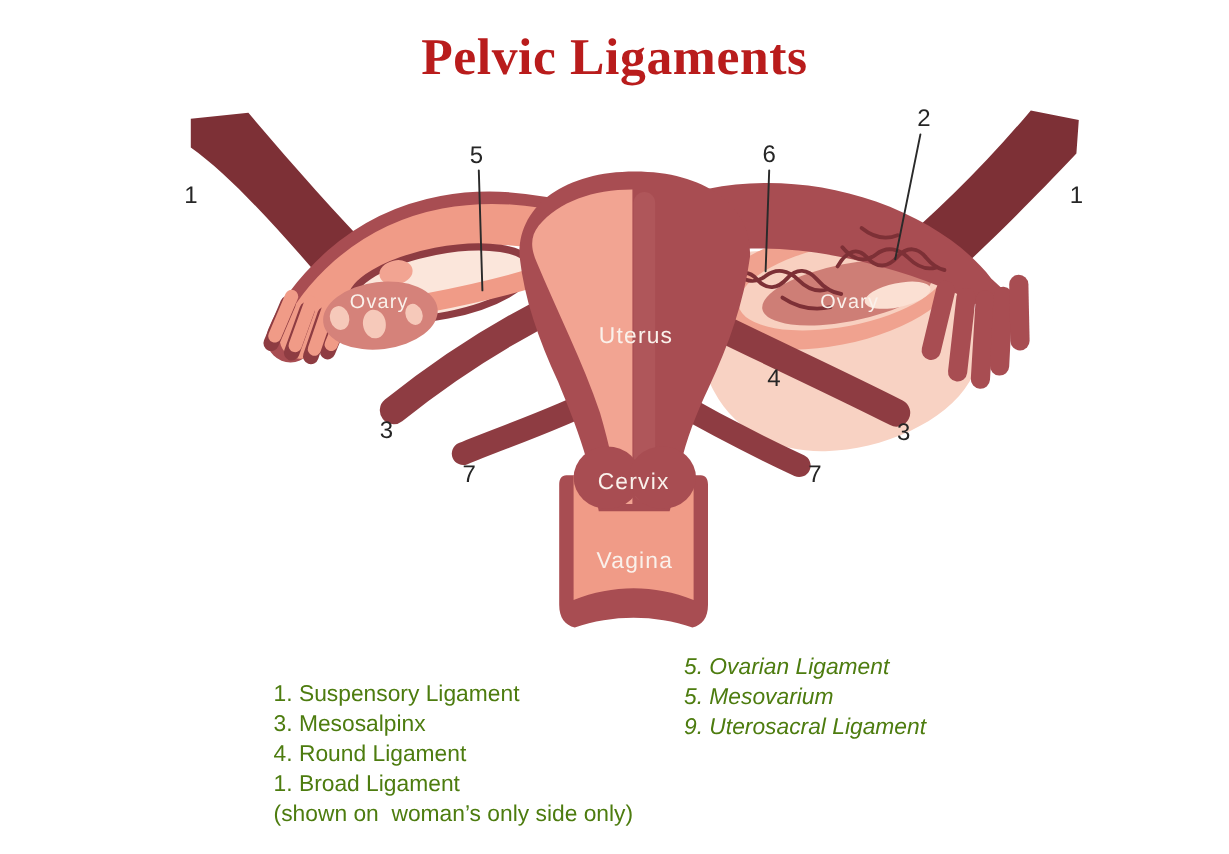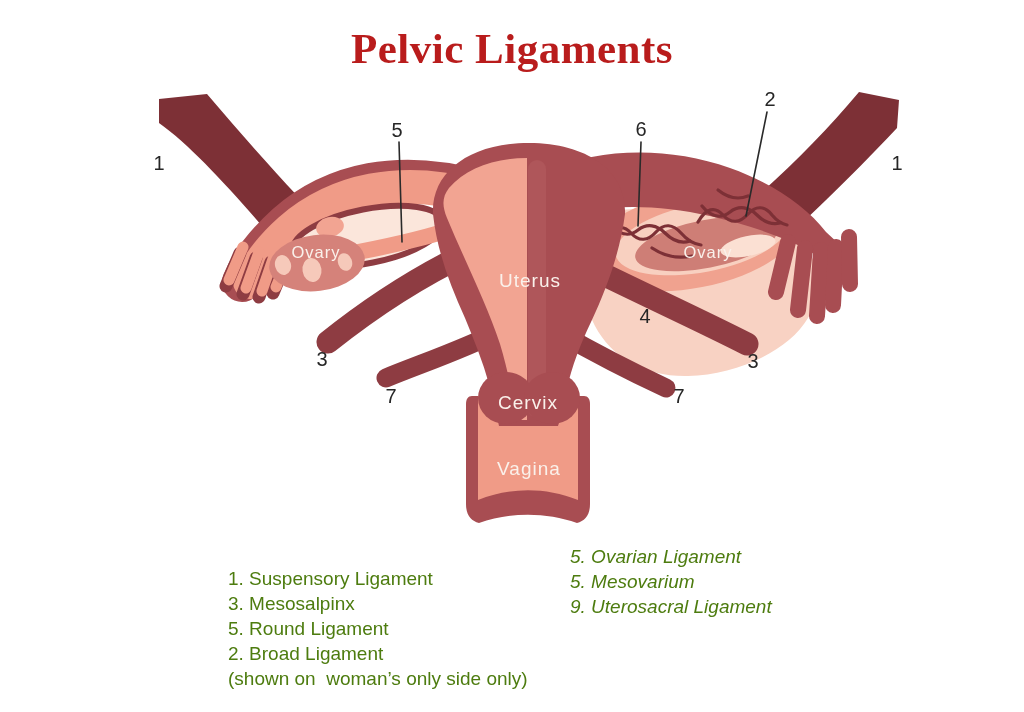--- a/index.html
+++ b/index.html
@@ -132,22 +132,22 @@
     <text class="num" x="322" y="359" text-anchor="middle" dominant-baseline="central">3</text>
     <text class="num" x="391" y="396" text-anchor="middle" dominant-baseline="central">7</text>
     <text class="num" x="645" y="316" text-anchor="middle" dominant-baseline="central">4</text>
     <text class="num" x="753" y="361" text-anchor="middle" dominant-baseline="central">3</text>
     <text class="num" x="679" y="396" text-anchor="middle" dominant-baseline="central">7</text>
   </svg>
 
   <div class="legend legend-left">
     <div>1. Suspensory Ligament</div>
     <div>3. Mesosalpinx</div>
-    <div>5. Round Ligament</div>
-    <div>2. Broad Ligament</div>
+    <div>4. Round Ligament</div>
+    <div>1. Broad Ligament</div>
     <div>(shown on  woman’s only side only)</div>
   </div>
   <div class="legend legend-right">
     <div>5. Ovarian Ligament</div>
     <div>5. Mesovarium</div>
     <div>9. Uterosacral Ligament</div>
   </div>
 
 </div>
 

